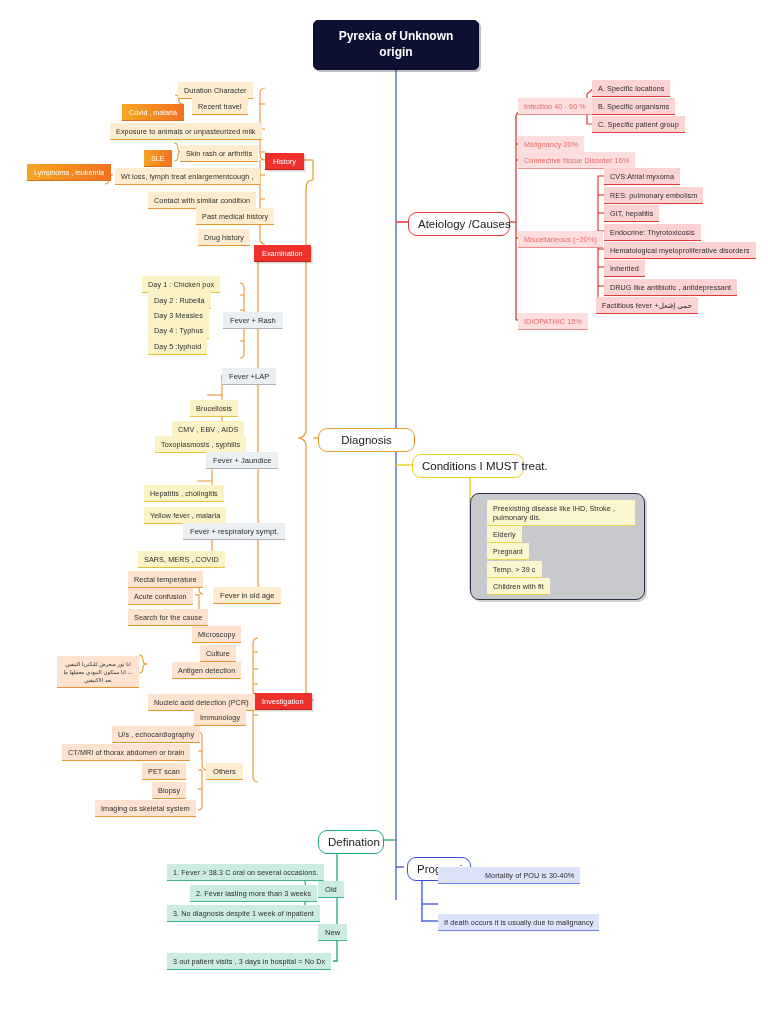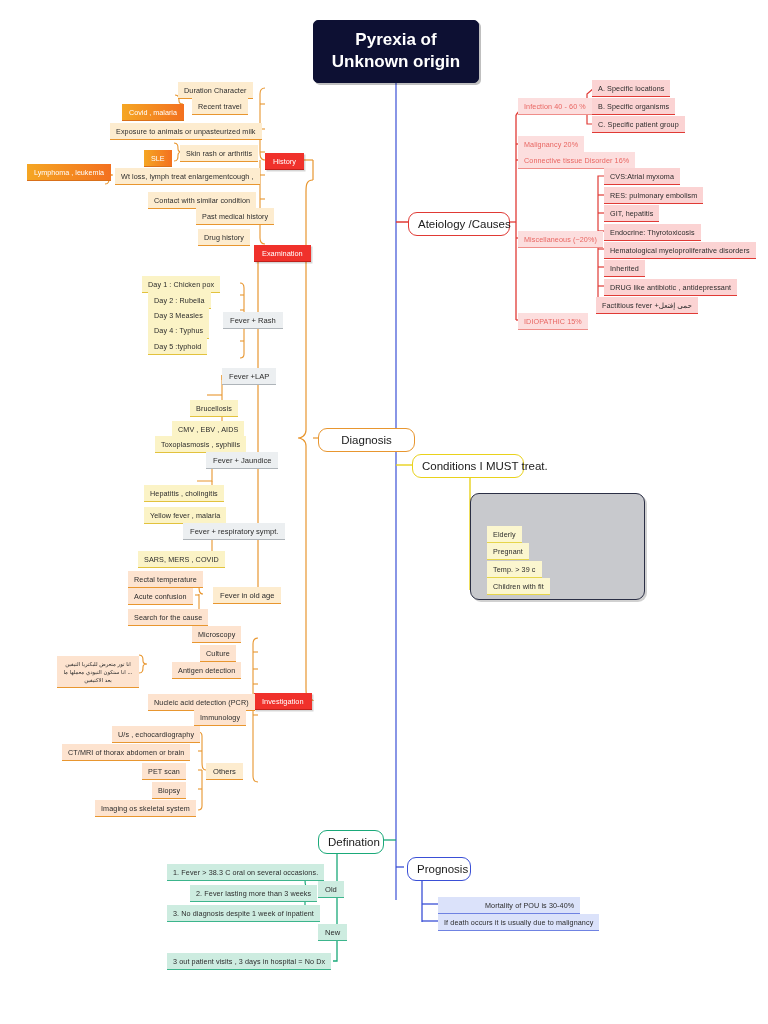--- a/index.html
+++ b/index.html
@@ -9,21 +9,21 @@
     -webkit-font-smoothing:antialiased;
   }
   #canvas{position:absolute;inset:0;}
   svg#wires{position:absolute;left:0;top:0;width:768px;height:1024px;pointer-events:none;}
 
   .node{position:absolute;box-sizing:border-box;white-space:nowrap;}
 
   
   .root{
     background:#0d1033;color:#ffffff;border:1px solid #0d1033;border-radius:5px;
-    font-size:17px;font-weight:bold;text-align:center;line-height:1.32;
+    font-size:12px;font-weight:bold;text-align:center;line-height:1.32;
     padding:8px 10px;white-space:normal;
     box-shadow:2px 2px 0 rgba(0,0,0,.25);
   }
 
   
   .pill{
     background:#ffffff;border-radius:9px;border:1.2px solid #000;
     font-size:11.5px;padding:5px 9px;text-align:center;
   }
   .pill.orange{border-color:#e8962f;color:#1a1a1a;}
@@ -290,33 +290,34 @@
   <div class="node leaf pink" style="left:604px;top:260px;">Inherited</div>
   <div class="node leaf pink" style="left:604px;top:279px;">DRUG like antibiotic , antidepressant</div>
   <div class="node leaf pink" style="left:596px;top:297px;">Factitious fever +حمى إفتعل</div>
 
   <div class="node leaf pinkpale" style="left:518px;top:313px;">IDIOPATHIC 15%</div>
 
   <div class="node pill yellow" style="left:412px;top:454px;width:112px;">Conditions I MUST treat.</div>
 
   <div class="boundary" style="left:470px;top:493px;width:173px;height:105px;"></div>
 
+  <div class="node leaf lemon2 wrap" style="left:487px;top:500px;width:148px;">Preexisting disease like IHD, Stroke , pulmonary dis.</div>
   <div class="node leaf lemon2" style="left:487px;top:526px;">Elderly</div>
   <div class="node leaf lemon2" style="left:487px;top:543px;">Pregnant</div>
   <div class="node leaf lemon2" style="left:487px;top:561px;">Temp. &gt; 39 c</div>
   <div class="node leaf lemon2" style="left:487px;top:578px;">Children with fit</div>
 
   <div class="node pill green" style="left:318px;top:830px;width:66px;">Defination</div>
 
   <div class="node mid mint" style="left:318px;top:881px;">Old</div>
   <div class="node leaf mint" style="left:167px;top:864px;">1. Fever &gt; 38.3 C oral on several occasions.</div>
   <div class="node leaf mint" style="left:190px;top:885px;">2. Fever lasting more than 3 weeks</div>
   <div class="node leaf mint" style="left:167px;top:905px;">3. No diagnosis despite 1 week of inpatient</div>
 
   <div class="node mid mint" style="left:318px;top:924px;">New</div>
   <div class="node leaf mint" style="left:167px;top:953px;">3 out patient visits , 3 days in hospital = No Dx</div>
 
   <div class="node pill blue" style="left:407px;top:857px;width:64px;">Prognosis</div>
-  <div class="node leaf sky" style="left:438px;top:897px;padding-left:47px;">Mortality of POU is 30-40%</div>
+  <div class="node leaf sky" style="left:438px;top:867px;padding-left:47px;">Mortality of POU is 30-40%</div>
   <div class="node leaf sky" style="left:438px;top:914px;">If death occurs it is usually due to malignancy</div>
 
 
 </div>
 
 </body></html>

